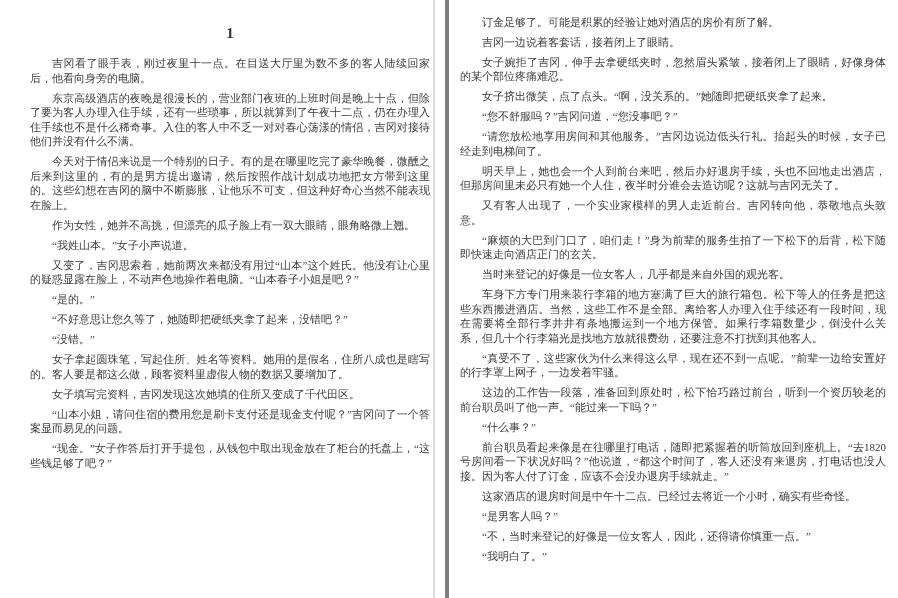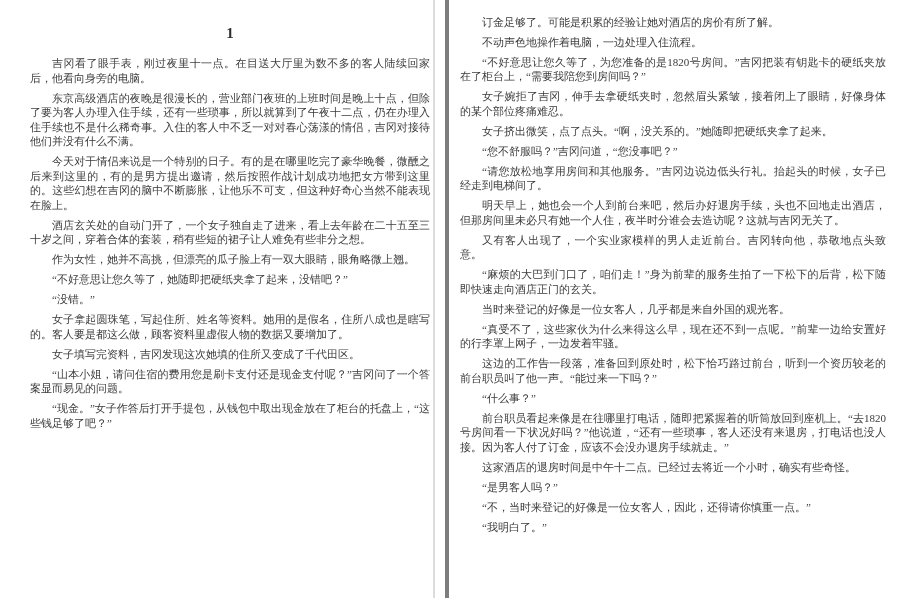--- a/index.html
+++ b/index.html
@@ -59,51 +59,53 @@
 <body>
 
 <div class="spread">
 
   <div class="page page-left">
     <div class="chapter-heading">1</div>
     <div>
         <p>吉冈看了眼手表，刚过夜里十一点。在目送大厅里为数不多的客人陆续回家后，他看向身旁的电脑。</p>
         <p>东京高级酒店的夜晚是很漫长的，营业部门夜班的上班时间是晚上十点，但除了要为客人办理入住手续，还有一些琐事，所以就算到了午夜十二点，仍在办理入住手续也不是什么稀奇事。入住的客人中不乏一对对春心荡漾的情侣，吉冈对接待他们并没有什么不满。</p>
         <p>今天对于情侣来说是一个特别的日子。有的是在哪里吃完了豪华晚餐，微醺之后来到这里的，有的是男方提出邀请，然后按照作战计划成功地把女方带到这里的。这些幻想在吉冈的脑中不断膨胀，让他乐不可支，但这种好奇心当然不能表现在脸上。</p>
-        <p>酒店玄关处的自动门开了，一个女子独自走了进来，看上去年龄在二十五至三十岁之间，穿着合体的套装，稍有些短的裙子让人难免有些非分之想。</p>
         <p>作为女性，她并不高挑，但漂亮的瓜子脸上有一双大眼睛，眼角略微上翘。</p>
+        <p>“我姓山本。”女子小声说道。</p>
+        <p>又变了，吉冈思索着，她前两次来都没有用过“山本”这个姓氏。他没有让心里的疑惑显露在脸上，不动声色地操作着电脑。“山本春子小姐是吧？”</p>
+        <p>“是的。”</p>
         <p>“不好意思让您久等了，她随即把硬纸夹拿了起来，没错吧？”</p>
         <p>“没错。”</p>
         <p>女子拿起圆珠笔，写起住所、姓名等资料。她用的是假名，住所八成也是瞎写的。客人要是都这么做，顾客资料里虚假人物的数据又要增加了。</p>
         <p>女子填写完资料，吉冈发现这次她填的住所又变成了千代田区。</p>
         <p>“山本小姐，请问住宿的费用您是刷卡支付还是现金支付呢？”吉冈问了一个答案显而易见的问题。</p>
         <p>“现金。”女子作答后打开手提包，从钱包中取出现金放在了柜台的托盘上，“这些钱足够了吧？”</p>
       </div>
   </div>
 
   <div class="page-edge-line"></div>
   <div class="page-divider"></div>
 
   <div class="page page-right">
     <div>
         <p>订金足够了。可能是积累的经验让她对酒店的房价有所了解。</p>
-        <p>不动声色地操作着电脑，一边处理入住流程。</p>
-        <p>“不好意思让您久等了，为您准备的是1820号房间。”吉冈把装有钥匙卡的硬纸夹放在了柜台上，“需要我陪您到房间吗？”</p>
+        <p>吉冈一边说着客套话，接着闭上了眼睛。</p>
         <p>女子婉拒了吉冈，伸手去拿硬纸夹时，忽然眉头紧皱，接着闭上了眼睛，好像身体的某个部位疼痛难忍。</p>
         <p>女子挤出微笑，点了点头。“啊，没关系的。”她随即把硬纸夹拿了起来。</p>
         <p>“您不舒服吗？”吉冈问道，“您没事吧？”</p>
         <p>“请您放松地享用房间和其他服务。”吉冈边说边低头行礼。抬起头的时候，女子已经走到电梯间了。</p>
         <p>明天早上，她也会一个人到前台来吧，然后办好退房手续，头也不回地走出酒店，但那房间里未必只有她一个人住，夜半时分谁会去造访呢？这就与吉冈无关了。</p>
         <p>又有客人出现了，一个实业家模样的男人走近前台。吉冈转向他，恭敬地点头致意。</p>
         <p>“麻烦的大巴到门口了，咱们走！”身为前辈的服务生拍了一下松下的后背，松下随即快速走向酒店正门的玄关。</p>
         <p>当时来登记的好像是一位女客人，几乎都是来自外国的观光客。</p>
+        <p>车身下方专门用来装行李箱的地方塞满了巨大的旅行箱包。松下等人的任务是把这些东西搬进酒店。当然，这些工作不是全部。离给客人办理入住手续还有一段时间，现在需要将全部行李井井有条地搬运到一个地方保管。如果行李箱数量少，倒没什么关系，但几十个行李箱光是找地方放就很费劲，还要注意不打扰到其他客人。</p>
         <p>“真受不了，这些家伙为什么来得这么早，现在还不到一点呢。”前辈一边给安置好的行李罩上网子，一边发着牢骚。</p>
         <p>这边的工作告一段落，准备回到原处时，松下恰巧路过前台，听到一个资历较老的前台职员叫了他一声。“能过来一下吗？”</p>
         <p>“什么事？”</p>
-        <p>前台职员看起来像是在往哪里打电话，随即把紧握着的听筒放回到座机上。“去1820号房间看一下状况好吗？”他说道，“还有一些琐事，客人还没有来退房，打电话也没人接。因为客人付了订金，应该不会没办退房手续就走。”</p>
+        <p>前台职员看起来像是在往哪里打电话，随即把紧握着的听筒放回到座机上。“去1820号房间看一下状况好吗？”他说道，“都这个时间了，客人还没有来退房，打电话也没人接。因为客人付了订金，应该不会没办退房手续就走。”</p>
         <p>这家酒店的退房时间是中午十二点。已经过去将近一个小时，确实有些奇怪。</p>
         <p>“是男客人吗？”</p>
         <p>“不，当时来登记的好像是一位女客人，因此，还得请你慎重一点。”</p>
         <p>“我明白了。”</p>
       </div>
   </div>
 
 </div>
 
 </body></html>

